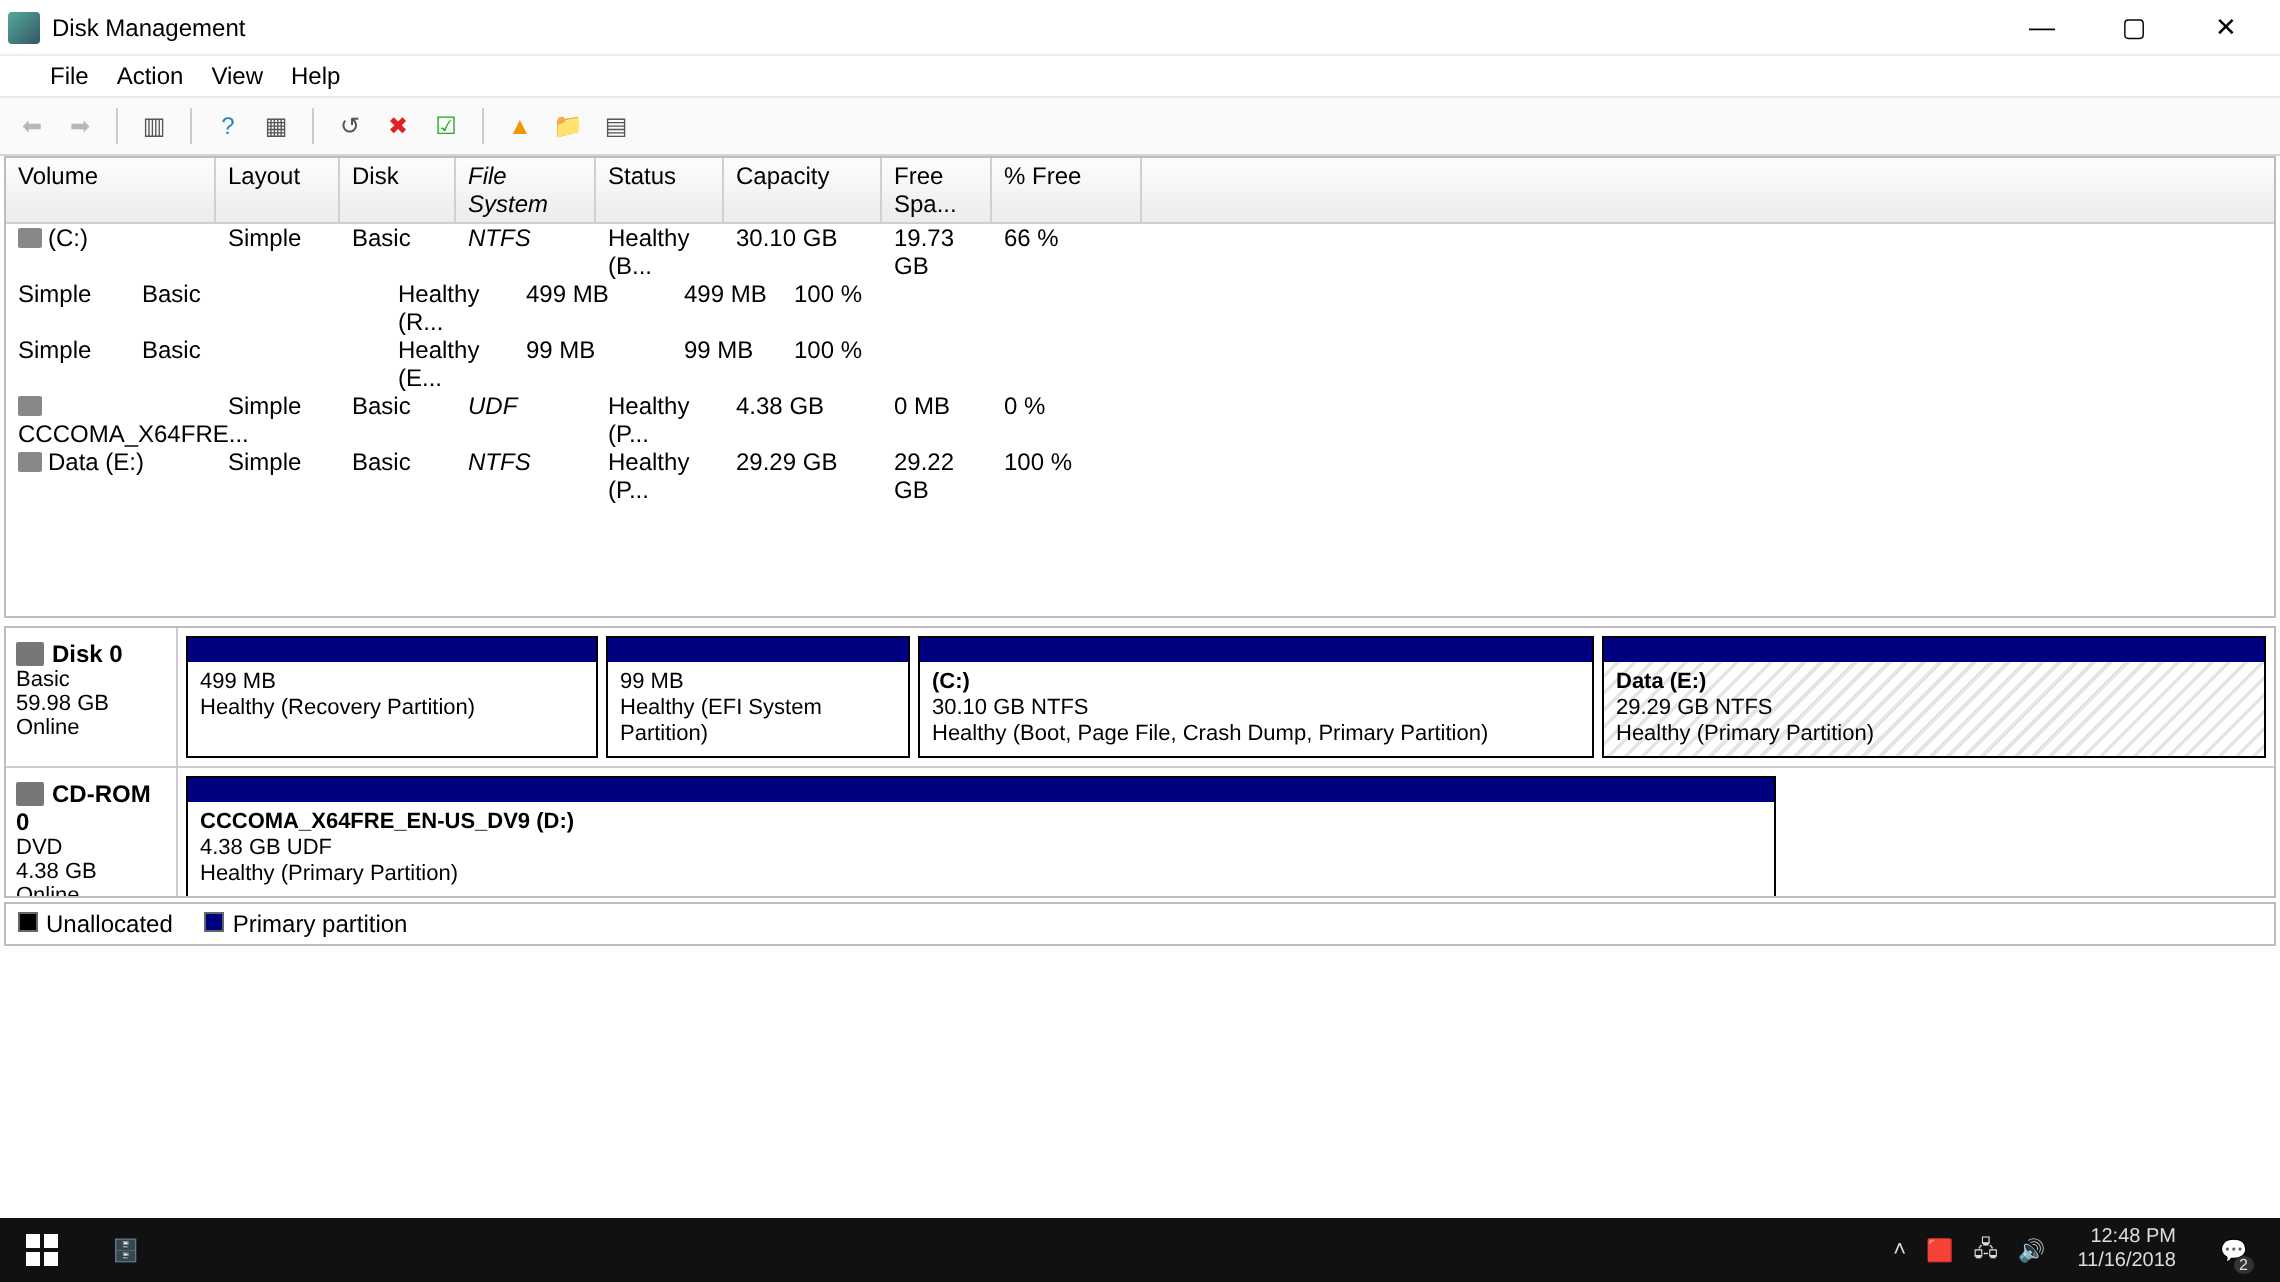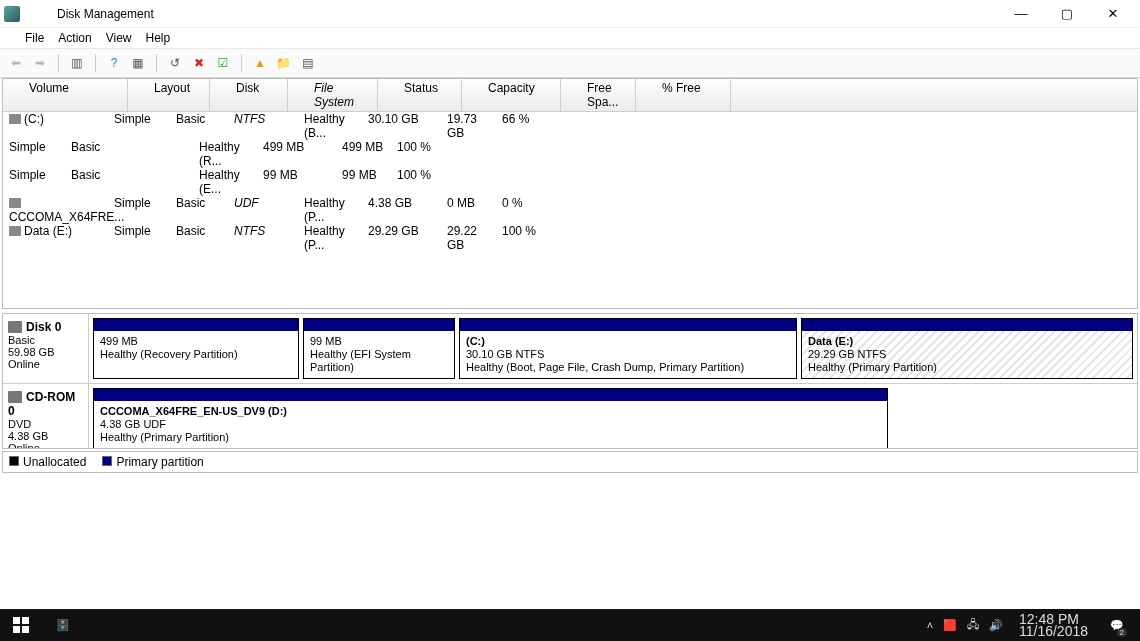--- a/index.html
+++ b/index.html
@@ -1,35 +1,35 @@
 <!DOCTYPE html>
 <html><head>
 <meta charset="utf-8">
 <style>
 * { box-sizing: border-box; margin: 0; padding: 0; }
 body { font-family: "Segoe UI", Tahoma, sans-serif; font-size: 12px; background: #fff; width: 1140px; height: 641px; overflow: hidden; display: flex; flex-direction: column; }
 .titlebar { height: 28px; display: flex; align-items: center; padding: 0 4px; background: #fff; border-bottom: 1px solid #eee; }
 .titlebar .app-icon { width: 16px; height: 16px; margin-right: 6px; background: linear-gradient(135deg,#5a9,#356); border-radius:2px;}
-.titlebar .title { flex: 1; font-size: 12px; margin-left: 31px; }
+.titlebar .title { flex: 1; font-size: 12px; }
 .winbtns { display: flex; }
 .winbtn { width: 46px; height: 28px; display: flex; align-items:center; justify-content:center; font-size:13px; color:#000;}
 .menubar { height: 20px; display: flex; align-items: center; padding: 0 25px; gap: 14px; font-size: 12px; background:#fff;}
 .menubar span { cursor: default; }
 .toolbar { height: 30px; display:flex; align-items:center; padding: 0 6px; gap: 4px; border-top:1px solid #e8e8e8; border-bottom:1px solid #d5d5d5; background:#fafafa;}
 .tbtn { width:20px; height:20px; display:flex;align-items:center;justify-content:center; color:#555;}
 .tbtn.disabled{opacity:.4;}
 .tsep{width:1px;height:18px;background:#ccc;margin:0 4px;}
 .red{color:#d22;}
 .green{color:#2a2;}
 .orange{color:#e90;}
 .blue{color:#28b;}
 
 .volumes { border:1px solid #bdbdbd; margin:0 2px;}
 .vh { display:flex; background:linear-gradient(#fdfdfd,#ececec); border-bottom:1px solid #cfcfcf;}
-.vh div { border-right:1px solid #d0d0d0; padding:2px 6px; font-size:12px;margin-left:20px;}
+.vh div { border-right:1px solid #d0d0d0; padding:2px 6px; font-size:12px;}
 .vrows { height: 196px; overflow:auto; background:#fff;}
 .vr { display:flex; padding:0; font-size:12px; line-height:14px;}
 .vr > div { padding:0 6px;}
 .ic { width:12px;height:10px;display:inline-block;background:#888;margin-right:3px;border-radius:1px;vertical-align:-1px;}
 .c-vol{width:105px;} .c-lay{width:62px;} .c-typ{width:58px;} .c-fs{width:70px;font-style:italic;} .c-sta{width:64px;} .c-cap{width:79px;} .c-fre{width:55px;} .c-pfr{width:75px;}
 
 .diskpane { flex:1; overflow:auto; border:1px solid #bdbdbd; margin:4px 2px 0 2px; background:#fff; display:flex; flex-direction:column;}
 .diskrow { display:flex; border-bottom:1px solid #ccc;}
 .dinfo { width: 86px; padding:6px 5px; font-size:11px; border-right:1px solid #ccc; background:#fff;}
 .dinfo b{font-size:12px;}
@@ -47,21 +47,21 @@
 
 .legend { height:22px; border:1px solid #bdbdbd; margin:2px; display:flex; align-items:center; padding:0 6px; gap:16px; font-size:12px;}
 .sw{width:10px;height:10px;display:inline-block;margin-right:4px;border:1px solid #666;}
 .sw.black{background:#000;} .sw.navy{background:#000080;}
 
 .taskbar { height:32px; background:#111; margin-top:auto; display:flex; color:#fff; align-items:center; font-size:11px;}
 .start{width:42px;height:32px;display:flex;align-items:center;justify-content:center;}
 .start svg{fill:#fff;}
 .tb-icon{width:42px;height:32px;display:flex;align-items:center;justify-content:center;}
 .tray{margin-left:auto;display:flex;align-items:center;gap:10px;padding:0 10px;color:#ddd;}
-.clock{text-align:left;line-height:12px;font-size:14px;padding:0 6px;}
+.clock{text-align:right;line-height:12px;font-size:10px;padding:0 6px;}
 .notif{width:26px;height:32px;display:flex;align-items:center;justify-content:center;position:relative;}
 .notif .badge{position:absolute;bottom:4px;right:3px;background:#333;border-radius:50%;font-size:8px;padding:0 3px;}
 </style>
 </head>
 <body>
 
 <div class="titlebar">
   <span class="app-icon"></span>
   <span class="title">Disk Management</span>
   <div class="winbtns">

